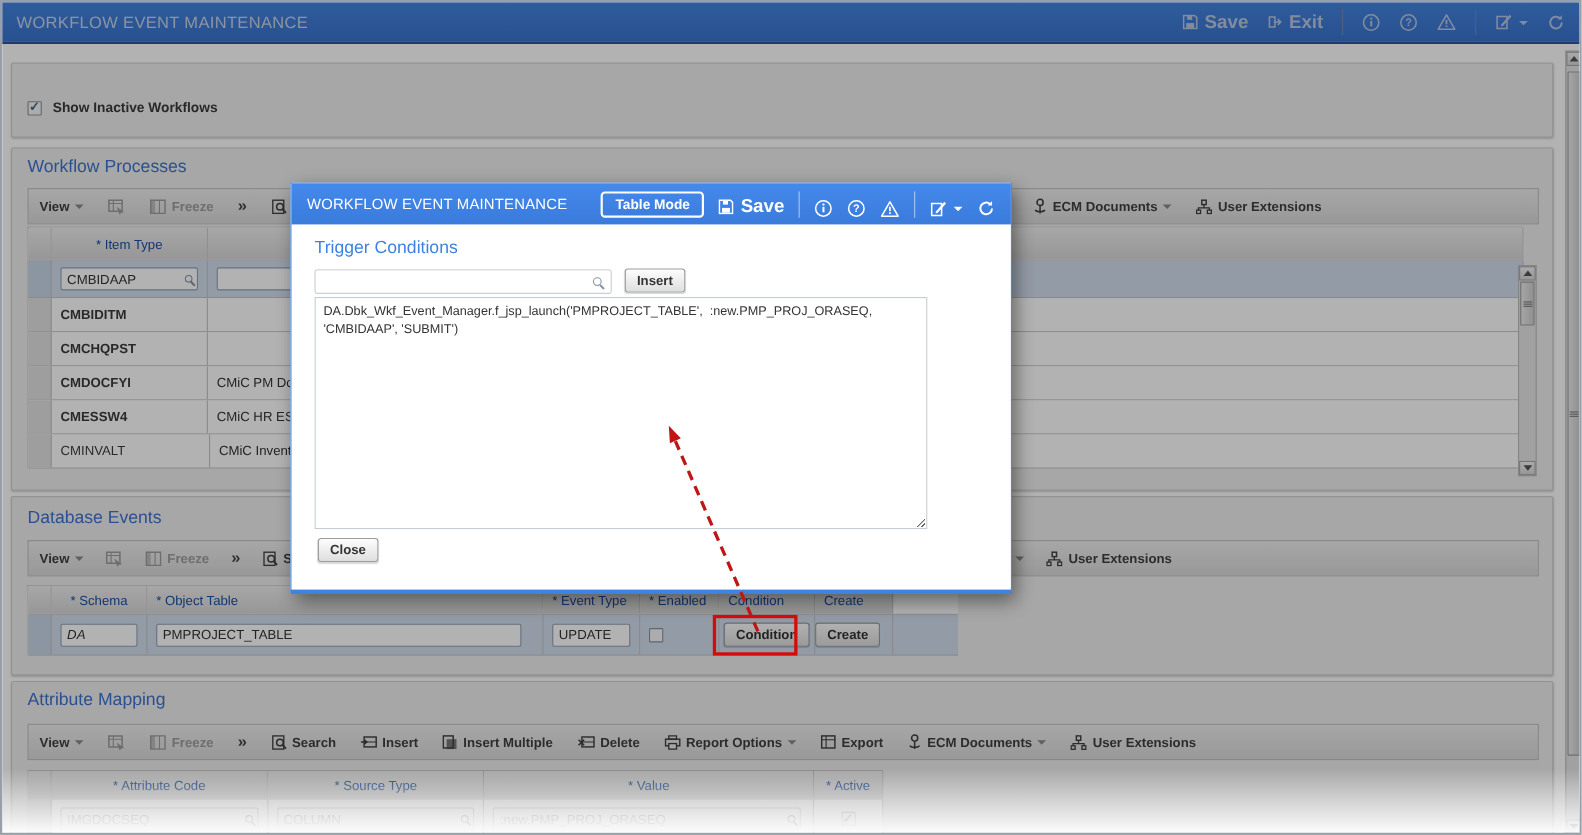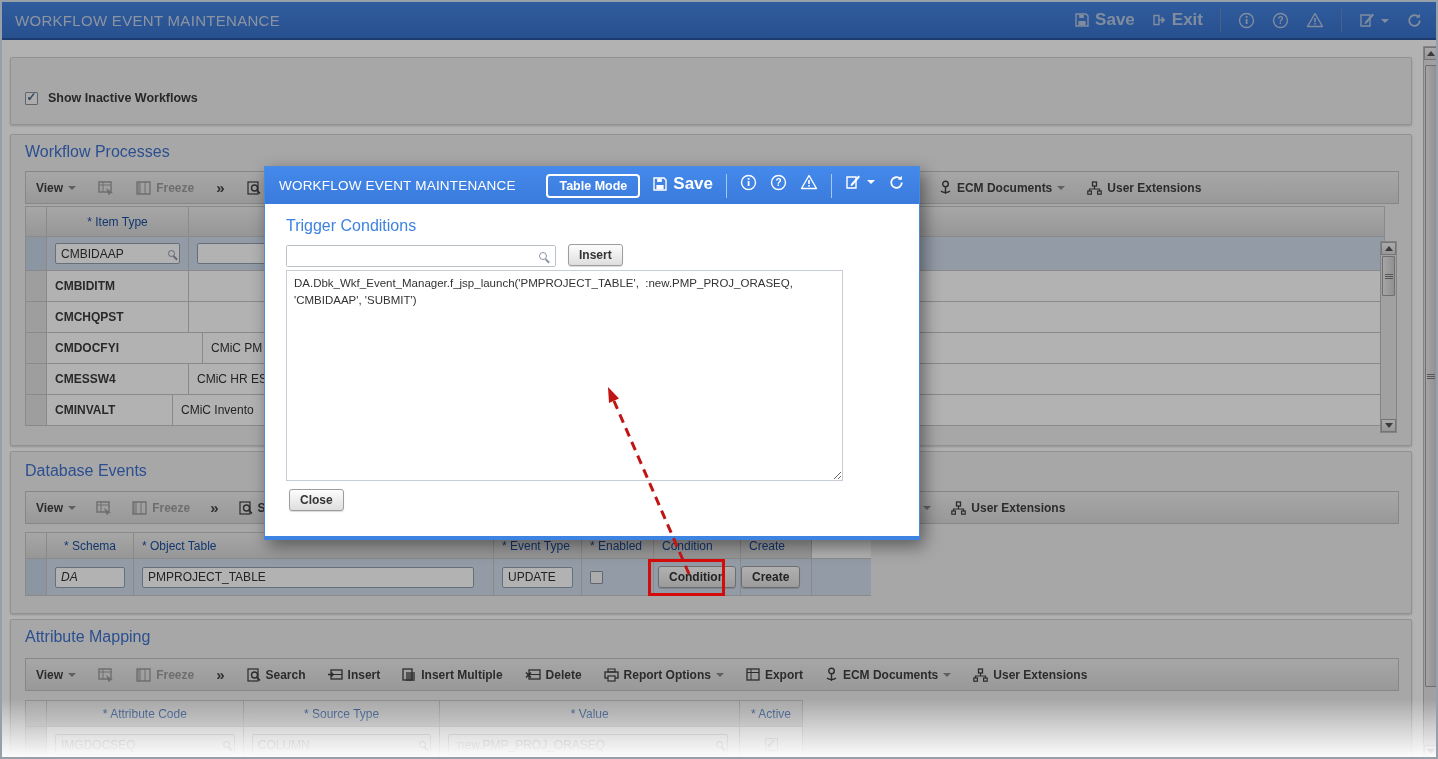--- a/index.html
+++ b/index.html
@@ -72,21 +72,21 @@
   .grip { width:8px; height:1px; background:#7d7d7d; box-shadow:0 2px 0 #7d7d7d, 0 -2px 0 #7d7d7d; }
 
   
   .dim { position:absolute; inset:0; background:rgba(0,0,0,.30); z-index:50; }
   .modal { position:absolute; left:262px; top:164px; width:656px; height:374px; background:#fff; z-index:60;
            border:1px solid #4d89dc; border-bottom:4px solid #3d83e1;
            box-shadow:4px 6px 16px rgba(0,0,0,.45); }
   .modal-head { height:37px; background:linear-gradient(#4489ec,#3a7bdb); display:flex; align-items:center;
                 padding:0 14px; color:#fff; gap:14px; }
   .modal-title { font-size:13.5px; letter-spacing:.2px; }
-  .modal-acts { margin-left:auto; display:flex; align-items:flex-start; gap:13px; }
+  .modal-acts { margin-left:auto; display:flex; align-items:flex-end; gap:13px; }
   .tmode { border:2px solid #fff; border-radius:4px; background:transparent; color:#fff;
            font-weight:bold; font-size:12.5px; padding:3px 11px; }
   .modal-body { position:relative; height:333px; }
   .m-heading { position:absolute; left:21px; top:13px; font-size:16px; color:#3d82e0; }
   .m-search { position:absolute; left:21px; top:41px; width:270px; height:22px; border:1px solid #b9c0c8;
               border-radius:2px; background:#fff; }
   .m-search .mag { right:8px; top:6px; width:8px; height:8px; }
   .m-insert { position:absolute; left:303px; top:40px; }
   .m-textarea { position:absolute; left:21px; top:66px; width:557px; height:211px; border:1px solid #c6cdd4;
                 font-family:"Liberation Sans",sans-serif; font-size:11.5px; line-height:1.5; color:#333;
@@ -287,31 +287,31 @@
           <div class="gcell" style="width:142px;font-weight:bold;color:#3c3c3c;">CMBIDITM</div>
           <div class="gcell" style="flex:1;"></div>
         </div>
         <div class="grow" style="height:31px;">
           <div class="gcell selcell" style="width:21px;"></div>
           <div class="gcell" style="width:142px;font-weight:bold;color:#3c3c3c;">CMCHQPST</div>
           <div class="gcell" style="flex:1;"></div>
         </div>
         <div class="grow" style="height:31px;">
           <div class="gcell selcell" style="width:21px;"></div>
-          <div class="gcell" style="width:156px;font-weight:bold;color:#3c3c3c;">CMDOCFYI</div>
+          <div class="gcell" style="width:142px;font-weight:bold;color:#3c3c3c;">CMDOCFYI</div>
           <div class="gcell" style="flex:1;">CMiC PM Doc</div>
         </div>
         <div class="grow" style="height:31px;">
           <div class="gcell selcell" style="width:21px;"></div>
           <div class="gcell" style="width:142px;font-weight:bold;color:#3c3c3c;">CMESSW4</div>
           <div class="gcell" style="flex:1;">CMiC HR ESS</div>
         </div>
         <div class="grow" style="height:31px;">
           <div class="gcell selcell" style="width:21px;"></div>
-          <div class="gcell" style="width:126px;font-weight:bold;color:#3c3c3c;">CMINVALT</div>
+          <div class="gcell" style="width:144px;font-weight:normal;color:#3c3c3c;">CMINVALT</div>
           <div class="gcell" style="flex:1;">CMiC Invento</div>
         </div>
       </div>
 
       <div class="sb" style="left:1369px;top:106px;width:17px;height:192px;">
         <div class="sb-btn" style="top:0;">
             <span class="tri-up"></span>
           </div>
         <div class="sb-thumb" style="top:14px;width:13px;height:40px;">
             <span class="grip"></span>

